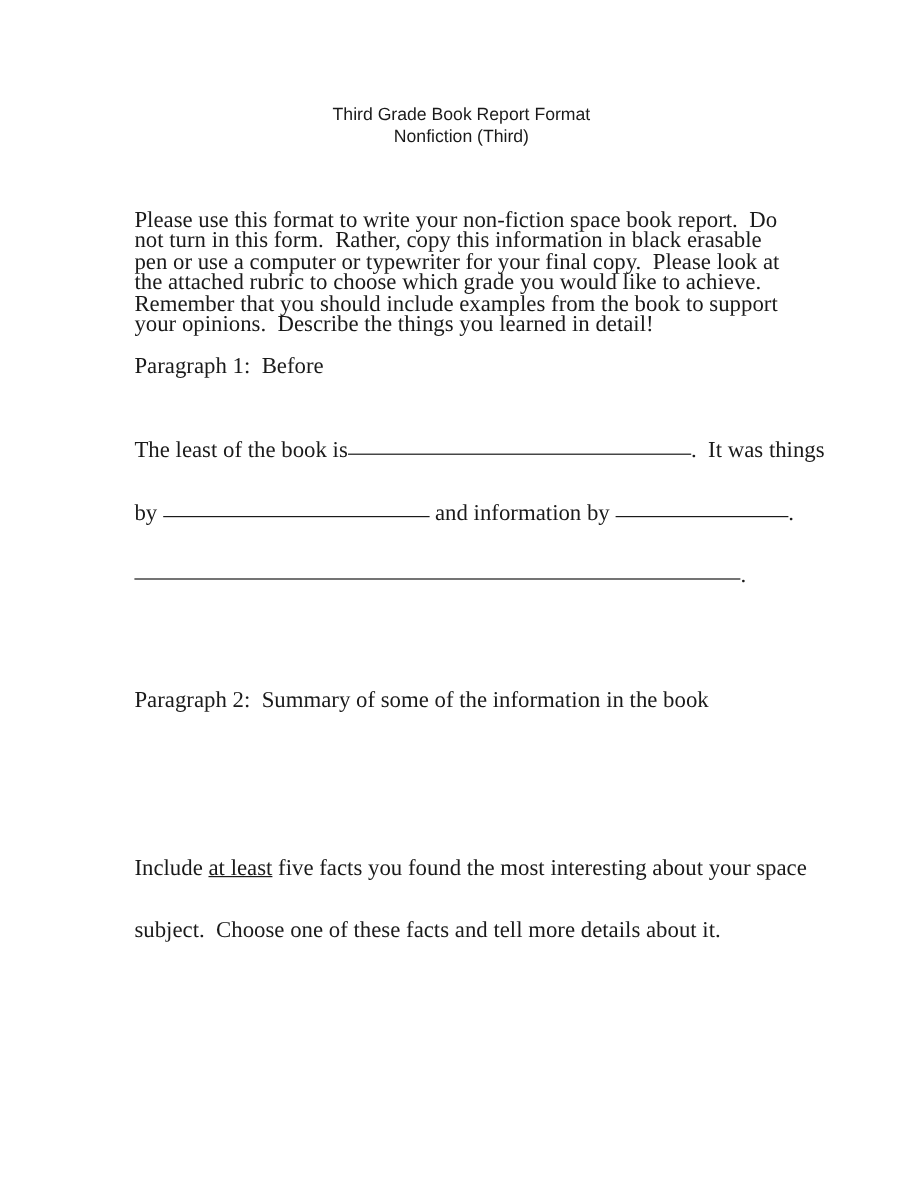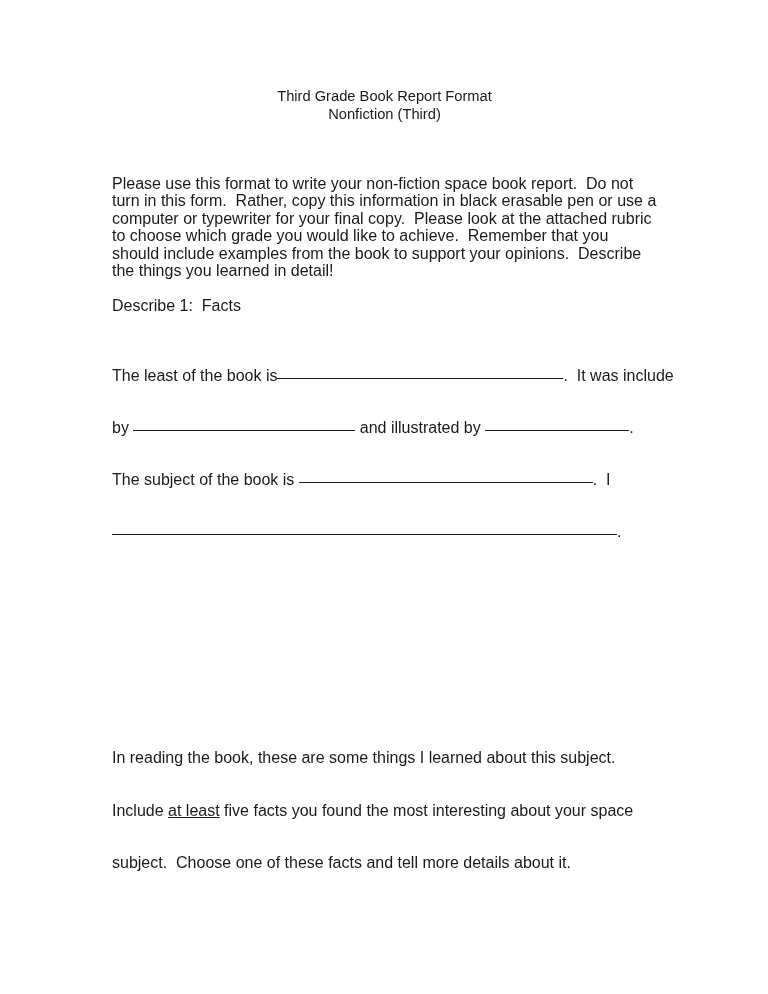--- a/index.html
+++ b/index.html
@@ -32,24 +32,25 @@
   }
   .title-block {
     text-align: center;
     font-size: 14.7px;
     line-height: 17.5px;
     margin: 0 0 0 0;
   }
   .title-line { display: block; white-space: pre; }
 
   .para {
-    font-size: 16px;
+    font-size: 19px;
     line-height: 17.4px;
     margin: 0;
     white-space: pre-wrap;
+    font-family: Liberation Serif, serif;
   }
   .spacer-1 { height: 52px; }
   .spacer-2 { height: 18px; }
   .spacer-3 { height: 17px; }
   .spacer-6 { height: 52px; }
   .spacer-7 { height: 35px; }
   .spacer-8 { height: 52px; }
 
   .line { display: block; white-space: pre; }
 
@@ -80,39 +81,38 @@
       <span class="title-line">Third Grade Book Report Format</span>
       <span class="title-line">Nonfiction (Third)</span>
     </div>
 
     <div class="spacer-1"></div>
 
     <p class="para">Please use this format to write your non-fiction space book report.  Do not turn in this form.  Rather, copy this information in black erasable pen or use a computer or typewriter for your final copy.  Please look at the attached rubric to choose which grade you would like to achieve.  Remember that you should include examples from the book to support your opinions.  Describe the things you learned in detail!</p>
 
     <div class="spacer-2"></div>
 
-    <p class="para">Describe 1:  Facts</p>
+    <p class="para">Paragraph 1:  Before</p>
 
     <div class="spacer-3"></div>
 
     <div class="para">
-      <span class="line"><span>The least of the book is</span><span class="blank blank-title"></span><span>.  It was include</span></span>
-      <span class="line"><span>by </span><span class="blank blank-by"></span><span> and illustrated by </span><span class="blank blank-illus"></span><span>.</span></span>
-      <span class="line"><span>The subject of the book is </span><span class="blank blank-subject"></span><span>.  I</span></span>
+      <span class="line"><span>The least of the book is</span><span class="blank blank-title"></span><span>.  It was things</span></span>
+      <span class="line"><span>by </span><span class="blank blank-by"></span><span> and information by </span><span class="blank blank-illus"></span><span>.</span></span>
       <span class="line"><span class="blank blank-full"></span><span>.</span></span>
     </div>
 
     <div class="spacer-6"></div>
 
+    <p class="para">Paragraph 2:  Summary of some of the information in the book</p>
 
     <div class="spacer-7"></div>
 
 
     <div class="spacer-8"></div>
 
     <div class="para">
-      <span class="line">In reading the book, these are some things I learned about this subject.</span>
       <span class="line"><span>Include </span><span class="underlined">at least</span><span> five facts you found the most interesting about your space</span></span>
       <span class="line">subject.  Choose one of these facts and tell more details about it.</span>
     </div>
 
   </div>
 </div>
 
 </body></html>

